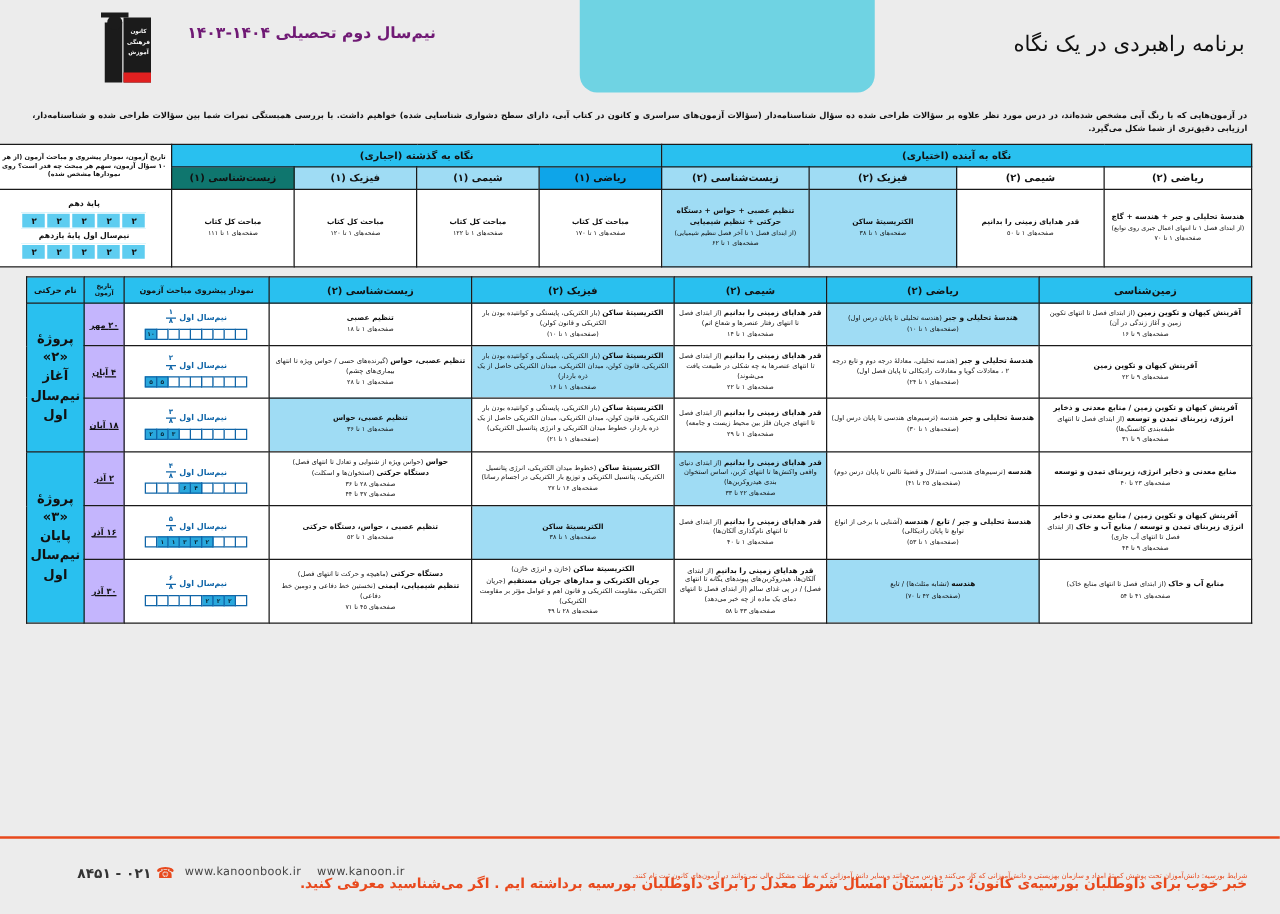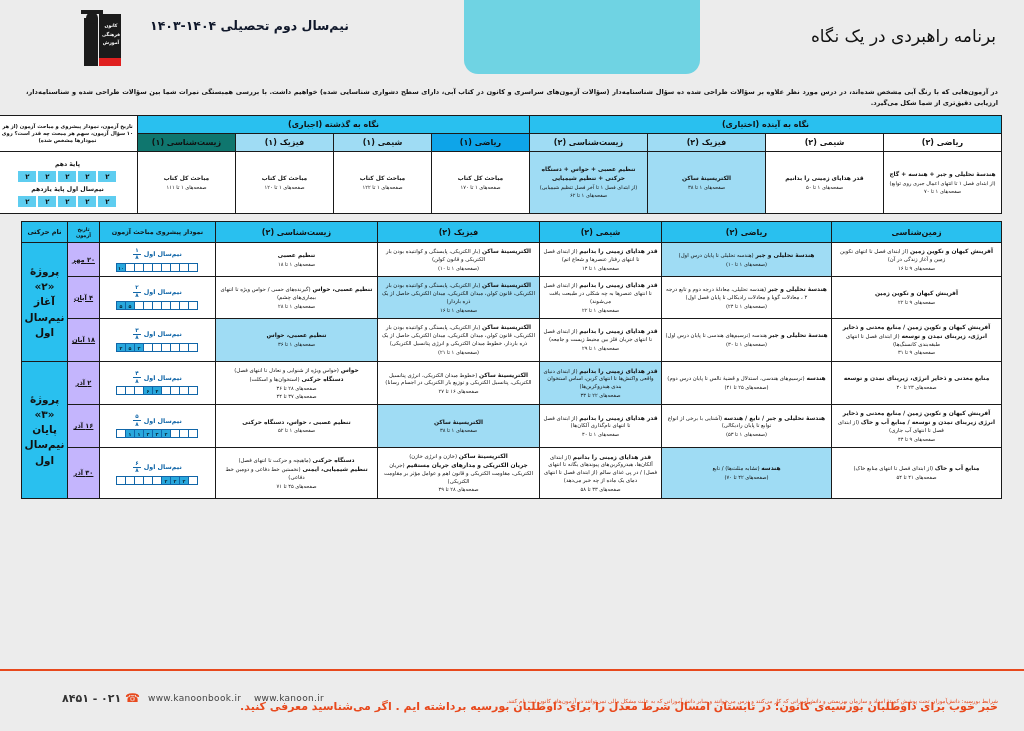--- a/index.html
+++ b/index.html
@@ -21,21 +21,21 @@
     display:flex; align-items:center; justify-content:center;
     font-size:33px; font-weight:bold; color:#111; letter-spacing:0;
     text-shadow: 1px 1px 0 #fff, -1px -1px 0 #fff;
   }
   .header-right{
     position:absolute; right:28px; top:26px;
     font-size:17px; font-weight:normal; color:#111;
   }
   .header-left{
     position:absolute; left:150px; top:16px; text-align:right;
-    font-size:12.5px; font-weight:bold; color:#0f172a; line-height:1.55;
+    font-size:12.5px; font-weight:bold; color:#701a75; line-height:1.55;
   }
   .header-left .line2{ font-size:15px; letter-spacing:2px; }
   .logo{
     position:absolute; left:84px; top:10px; width:40px; height:56px;
   }
   .logo .bar{ position:absolute; left:0; top:8px; width:14px; height:48px; background:#1b1b1b; }
   .logo .bar2{ position:absolute; left:15px; top:4px; width:22px; height:52px; background:#1b1b1b; }
   .logo .pers{ position:absolute; left:2px; top:2px; width:12px; height:12px; background:#1b1b1b; border-radius:50%; }
   .logo .cap{ position:absolute; left:-3px; top:0px; width:22px; height:4px; background:#1b1b1b; }
   .logo-txt{ position:absolute; left:17px; top:12px; width:20px; color:#fff; font-size:4.6px; line-height:1.9; text-align:center; font-weight:bold;}

